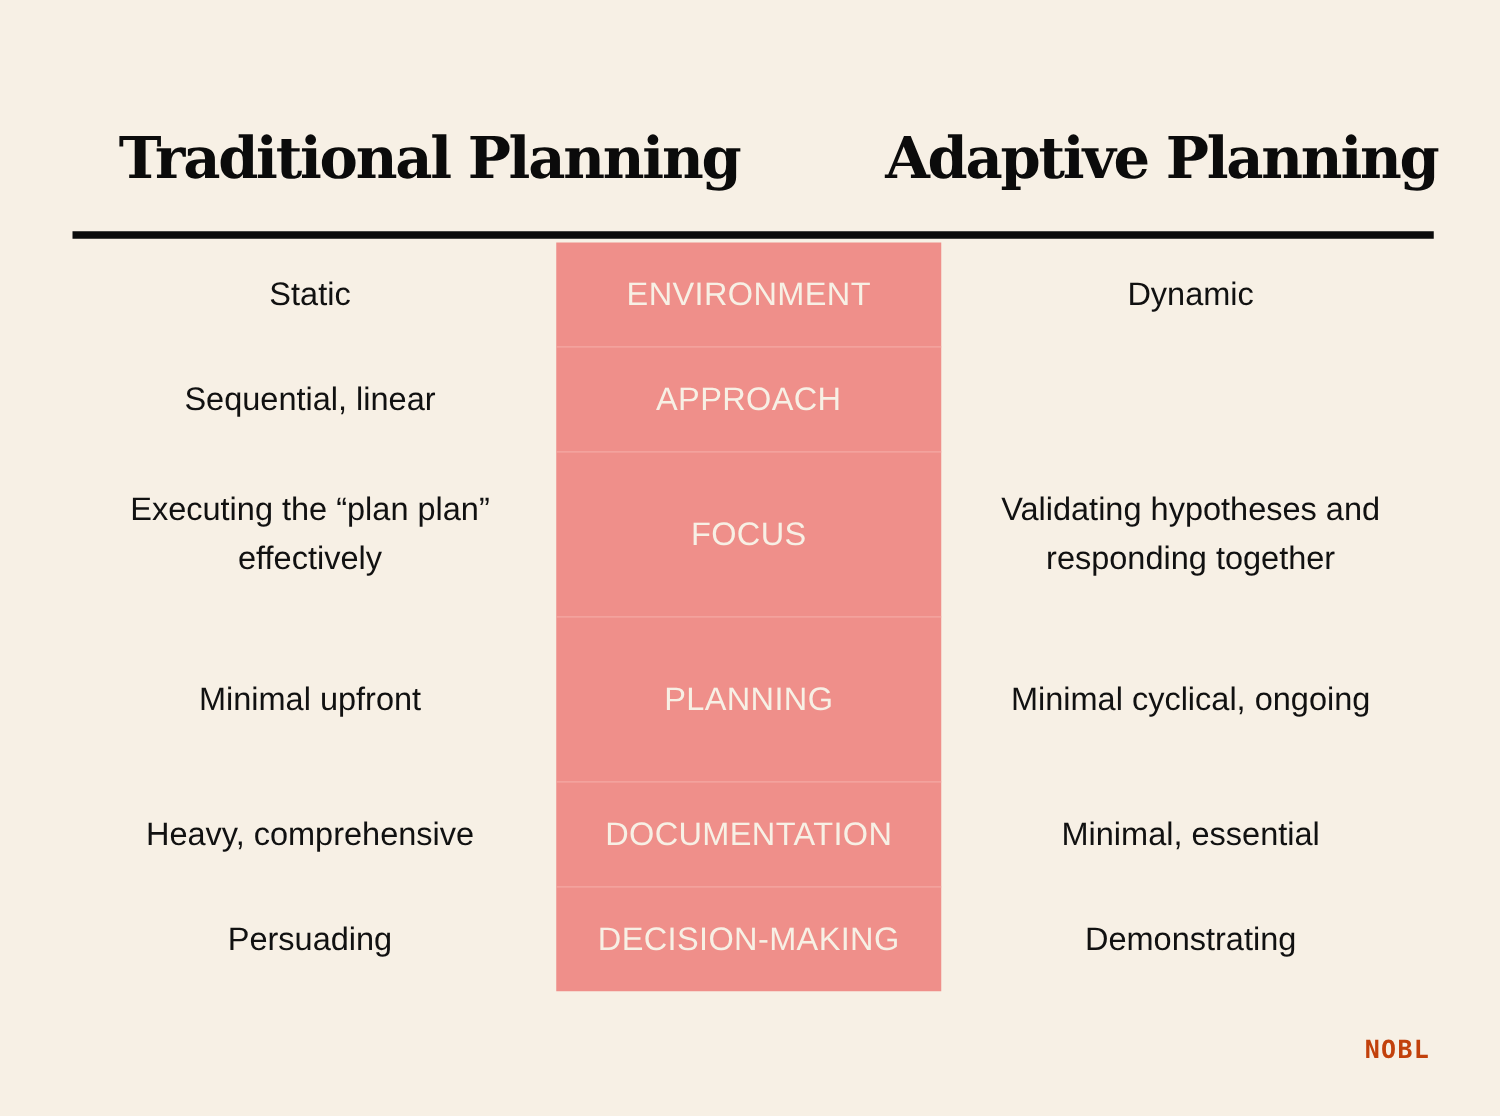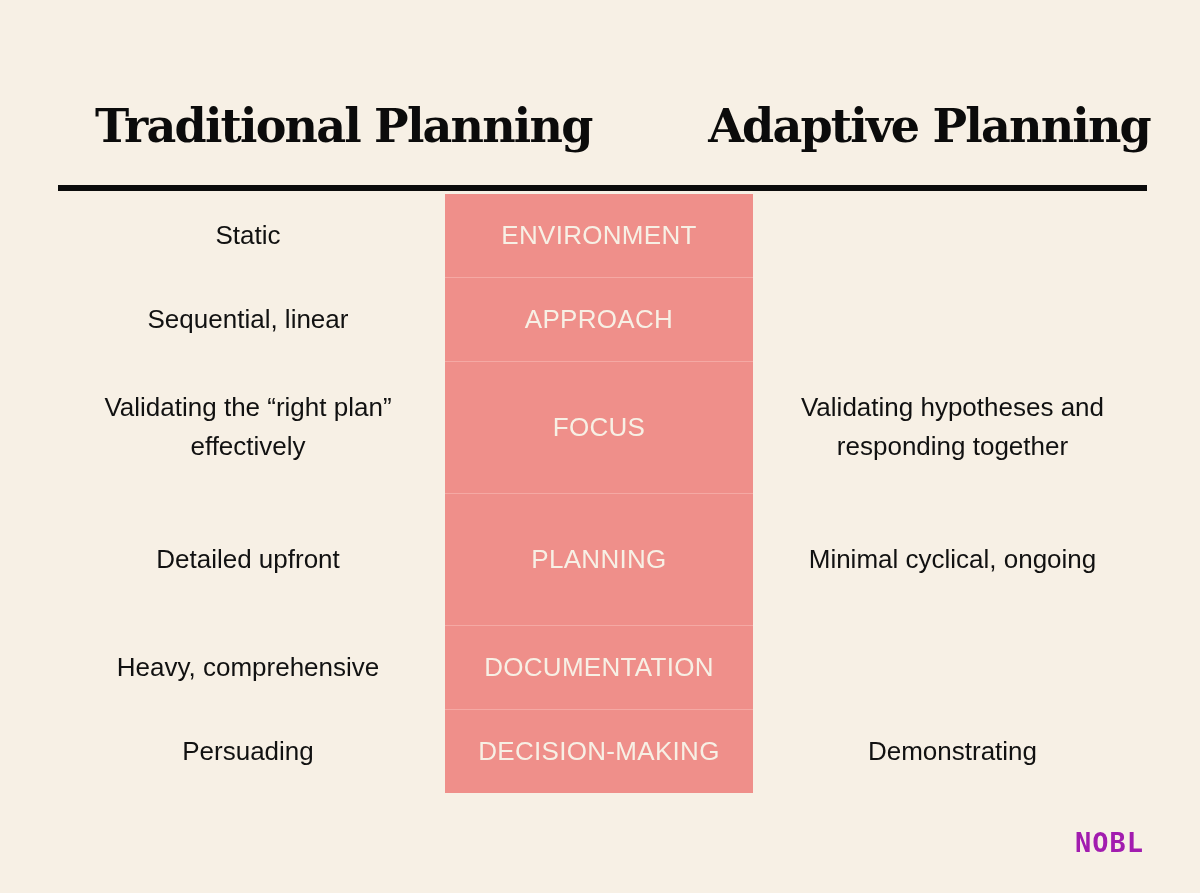--- a/index.html
+++ b/index.html
@@ -45,63 +45,65 @@
     left: 445px; width: 308px;
     color: #f7f0e5; font-weight: normal; font-size: 26px; letter-spacing: 0.3px;
   }
   .divider {
     position: absolute; left: 445px; width: 308px; height: 1px;
     background: #f5a9a4;
   }
   .logo {
     position: absolute; right: 56px; top: 827px;
     font-family: "DejaVu Sans Mono", monospace; font-weight: bold;
-    font-size: 27px; letter-spacing: 1px; color: #a21caf; margin-left: 48px;
+    font-size: 20px; letter-spacing: 1px; color: #c2410c; margin-left: 48px;
   }
 </style>
 </head>
 <body>
 
 <div class="title left">Traditional Planning</div>
 <div class="title right">Adaptive Planning</div>
 <div class="rule"></div>
 
 <div class="center-col"></div>
 
 <div class="divider" style="top:277px"></div>
 <div class="divider" style="top:361px"></div>
 <div class="divider" style="top:493px"></div>
 <div class="divider" style="top:625px"></div>
 <div class="divider" style="top:709px"></div>
 
 <div class="row" style="top:194px;height:83px">
   <div class="cell left">Static</div>
   <div class="cell mid">ENVIRONMENT</div>
+  <div class="cell right">Dynamic</div>
 </div>
 
 <div class="row" style="top:277px;height:84px">
   <div class="cell left">Sequential, linear</div>
   <div class="cell mid">APPROACH</div>
 </div>
 
 <div class="row" style="top:361px;height:132px">
-  <div class="cell left" style="padding:0 10px;box-sizing:border-box">Validating the “right plan” effectively</div>
+  <div class="cell left" style="padding:0 10px;box-sizing:border-box">Executing the “plan plan” effectively</div>
   <div class="cell mid">FOCUS</div>
   <div class="cell right" style="padding:0 20px;box-sizing:border-box">Validating hypotheses and responding together</div>
 </div>
 
 <div class="row" style="top:493px;height:132px">
-  <div class="cell left">Detailed upfront</div>
+  <div class="cell left">Minimal upfront</div>
   <div class="cell mid">PLANNING</div>
   <div class="cell right">Minimal cyclical, ongoing</div>
 </div>
 
 <div class="row" style="top:625px;height:84px">
   <div class="cell left">Heavy, comprehensive</div>
   <div class="cell mid">DOCUMENTATION</div>
+  <div class="cell right">Minimal, essential</div>
 </div>
 
 <div class="row" style="top:709px;height:84px">
   <div class="cell left">Persuading</div>
   <div class="cell mid">DECISION-MAKING</div>
   <div class="cell right">Demonstrating</div>
 </div>
 
 <div class="logo">NOBL</div>
 

